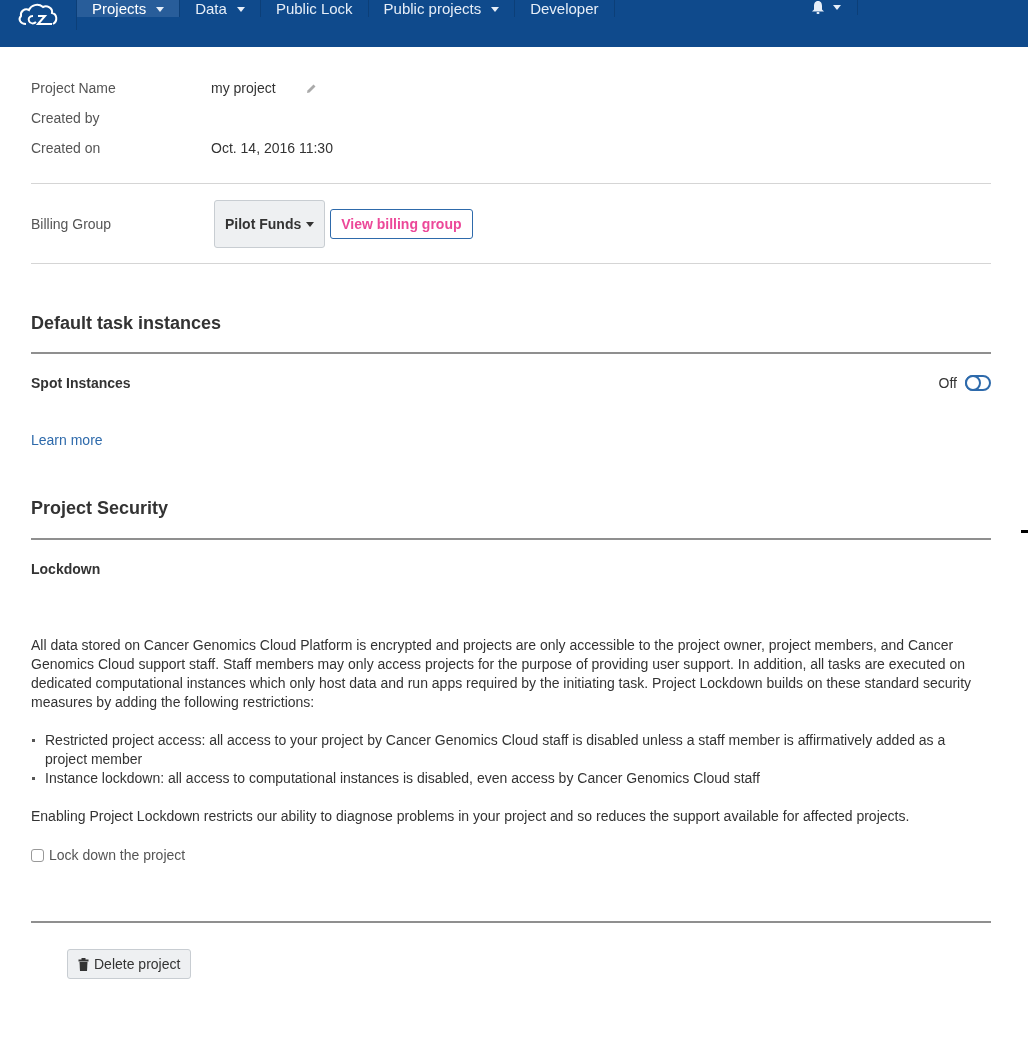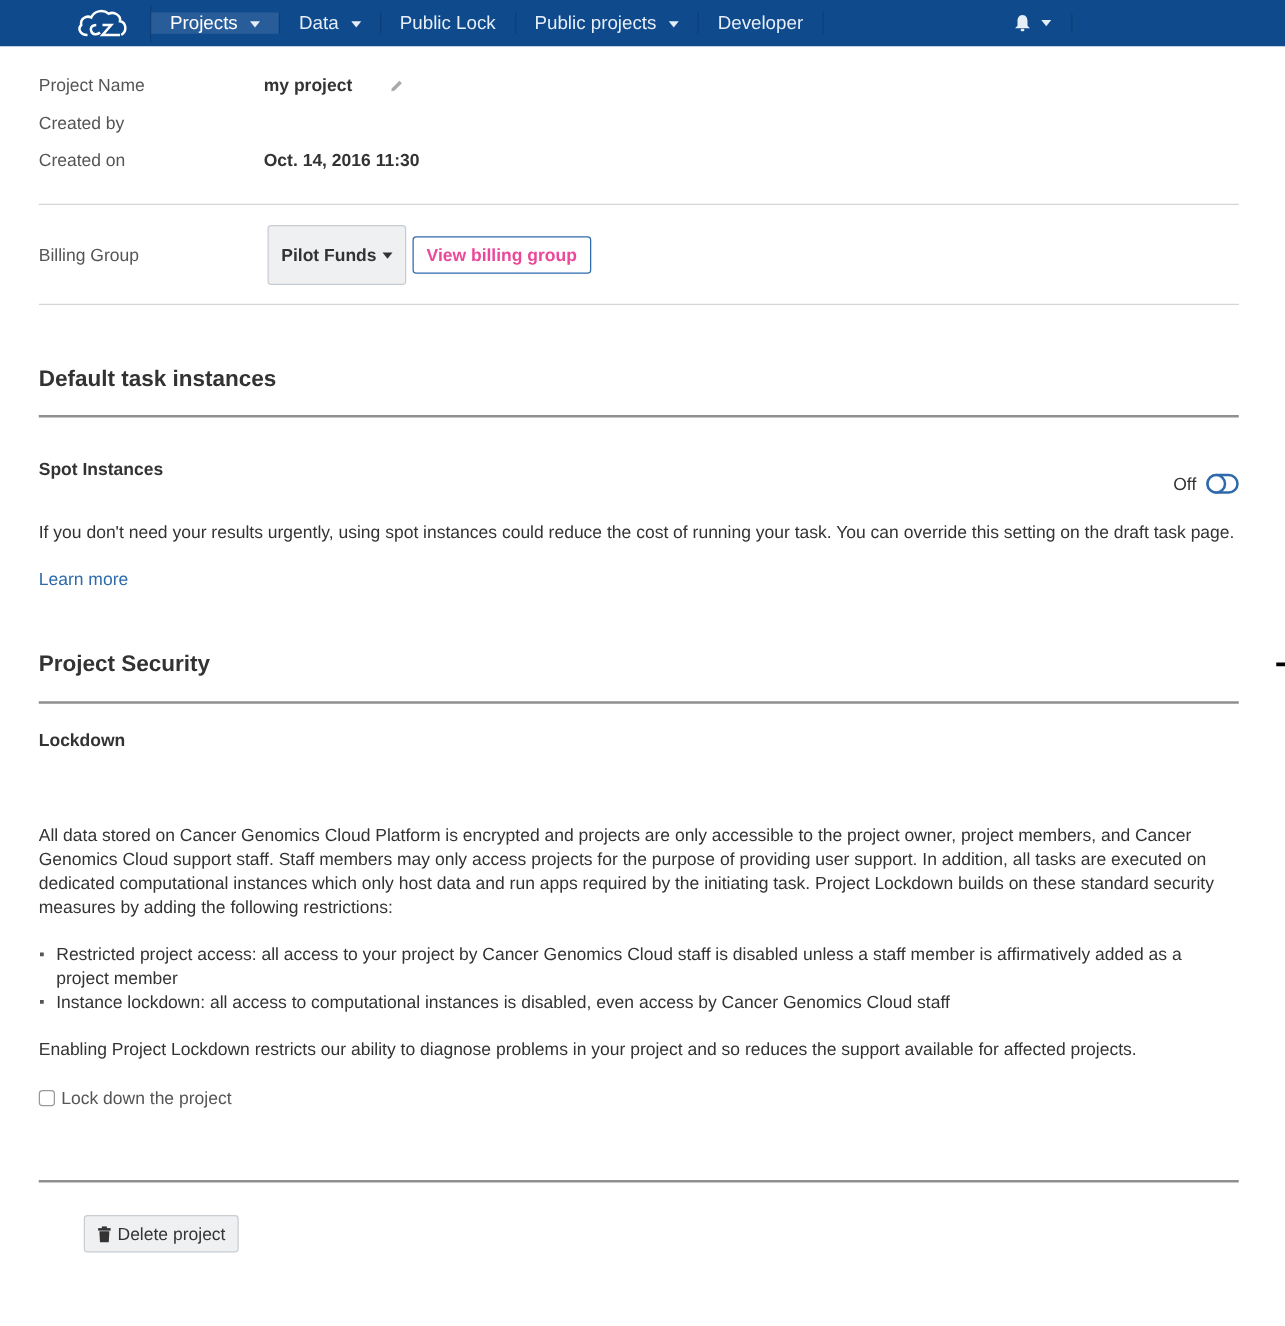--- a/index.html
+++ b/index.html
@@ -1,48 +1,48 @@
 <!DOCTYPE html>
 <html><head>
 <meta charset="utf-8">
 <style>
   * { box-sizing: border-box; margin: 0; padding: 0; }
   html, body { width: 1028px; height: 1061px; background: #ffffff; overflow: hidden; }
   body { font-family: "Liberation Sans", sans-serif; color: #333333; font-size: 14px; position: relative; }
 
   
-  .navbar { height: 37px; background: #0f4a8c; display: flex; align-items: center; padding-left: 44px; }
+  .navbar { height: 47px; background: #0f4a8c; display: flex; align-items: flex-start; }
   .nav-logo { width: 77px; display: flex; align-items: center; justify-content: center; border-right: 1px solid #0c3f78; }
   .nav-item { display: flex; align-items: center; padding: 0 15px; color: #e6eef8; font-size: 15px; border-right: 1px solid #0c3f78; cursor: pointer; white-space: nowrap; }
   .nav-item.active { background: #285d9a; color: #ffffff; }
   .nav-item .caret { display: inline-block; width: 0; height: 0; border-left: 4.5px solid transparent; border-right: 4.5px solid transparent; border-top: 5px solid #e6eef8; margin-left: 10px; margin-top: 2px; }
   .nav-spacer { flex: 1; border-right: 1px solid #0c3f78; }
   .nav-bell { width: 63px; display: flex; align-items: center; justify-content: center; border-right: 1px solid #0c3f78; }
   .nav-bell .caret { display: inline-block; width: 0; height: 0; border-left: 4.5px solid transparent; border-right: 4.5px solid transparent; border-top: 5px solid #e6eef8; margin-left: 8px; }
   .nav-tail { width: 170px; }
 
   
-  .content { position: absolute; left: 31px; top: 40px; width: 960px; }
+  .content { position: absolute; left: 31px; top: 60px; width: 960px; }
   .info-row { display: flex; height: 30px; align-items: center; }
   .info-label { width: 180px; color: #555555; font-size: 14px; }
-  .info-value { font-weight: bold; color: #333333; font-size: 14px; display: flex; align-items: center; gap: 20px; }
+  .info-value { font-weight: normal; color: #333333; font-size: 14px; display: flex; align-items: center; gap: 20px; }
   .pencil { margin-left: 10px; display: inline-flex; }
   .hr-light { height: 1px; background: #d5d5d5; border: none; }
   .hr-dark { height: 2px; background: #8f8f8f; border: none; }
 
   .btn-select { height: 48px; padding: 0 10px; background: #eef0f2; border: 1px solid #c8cdd2; border-radius: 3px; font-weight: bold; font-size: 14px; color: #333; display: inline-flex; align-items: center; font-family: "Liberation Sans", sans-serif; cursor: pointer; }
   .btn-select .caret { display: inline-block; width: 0; height: 0; border-left: 4px solid transparent; border-right: 4px solid transparent; border-top: 5px solid #333; margin-left: 5px; }
   .btn-outline { height: 30px; padding: 0 10px; background: #fff; border: 1px solid #2e6aab; border-radius: 3px; font-weight: bold; font-size: 14px; color: #ec4899; margin-left: 5px; font-family: "Liberation Sans", sans-serif; cursor: pointer; }
 
   h2.section-title { font-size: 18px; font-weight: bold; color: #333; }
   .subhead { font-size: 14px; font-weight: bold; color: #333; }
   p.body-text { font-size: 14px; line-height: 19px; color: #333; }
   a.link { color: #2e6aab; text-decoration: none; font-size: 14px; }
 
-  .toggle-wrap { display: flex; align-items: center; font-size: 14px; color: #333; margin-top: 24px; }
+  .toggle-wrap { display: flex; align-items: center; font-size: 14px; color: #333; }
   .toggle { width: 26px; height: 16px; border: 2px solid #2e6aab; border-radius: 8px; margin-left: 8px; position: relative; }
   .toggle .knob { position: absolute; left: -2px; top: -2px; width: 16px; height: 16px; border: 2px solid #2e6aab; border-radius: 50%; background: #fff; }
 
   ul.bullets { list-style: none; }
   ul.bullets li { position: relative; padding-left: 14px; font-size: 14px; line-height: 19px; }
   ul.bullets li::before { content: ""; position: absolute; left: 1px; top: 8px; width: 3px; height: 3px; background: #555; }
 
   .checkbox-row { display: flex; align-items: center; font-size: 14px; color: #555; }
   .checkbox { width: 13px; height: 13px; border: 1px solid #999; border-radius: 3px; background: #fff; margin-right: 5px; }
 
@@ -143,21 +143,20 @@
     <div class="subhead">Spot Instances</div>
     <div class="toggle-wrap">
       <span>Off</span>
       <div class="toggle">
         <div class="knob"></div>
       </div>
     </div>
   </div>
 
   <div style="height:21px"></div>
-  <p class="body-text">If you don't need your results urgently, using spot instances could reduce the cost of running your task. You can override this setting on the draft task page.</p>
 
   <div style="height:20px"></div>
   <a class="link" href="#">Learn more</a>
 
   
   <div style="height:50px"></div>
   <h2 class="section-title">Project Security</h2>
   <div style="height:19px"></div>
   <div class="hr-dark"></div>
 

